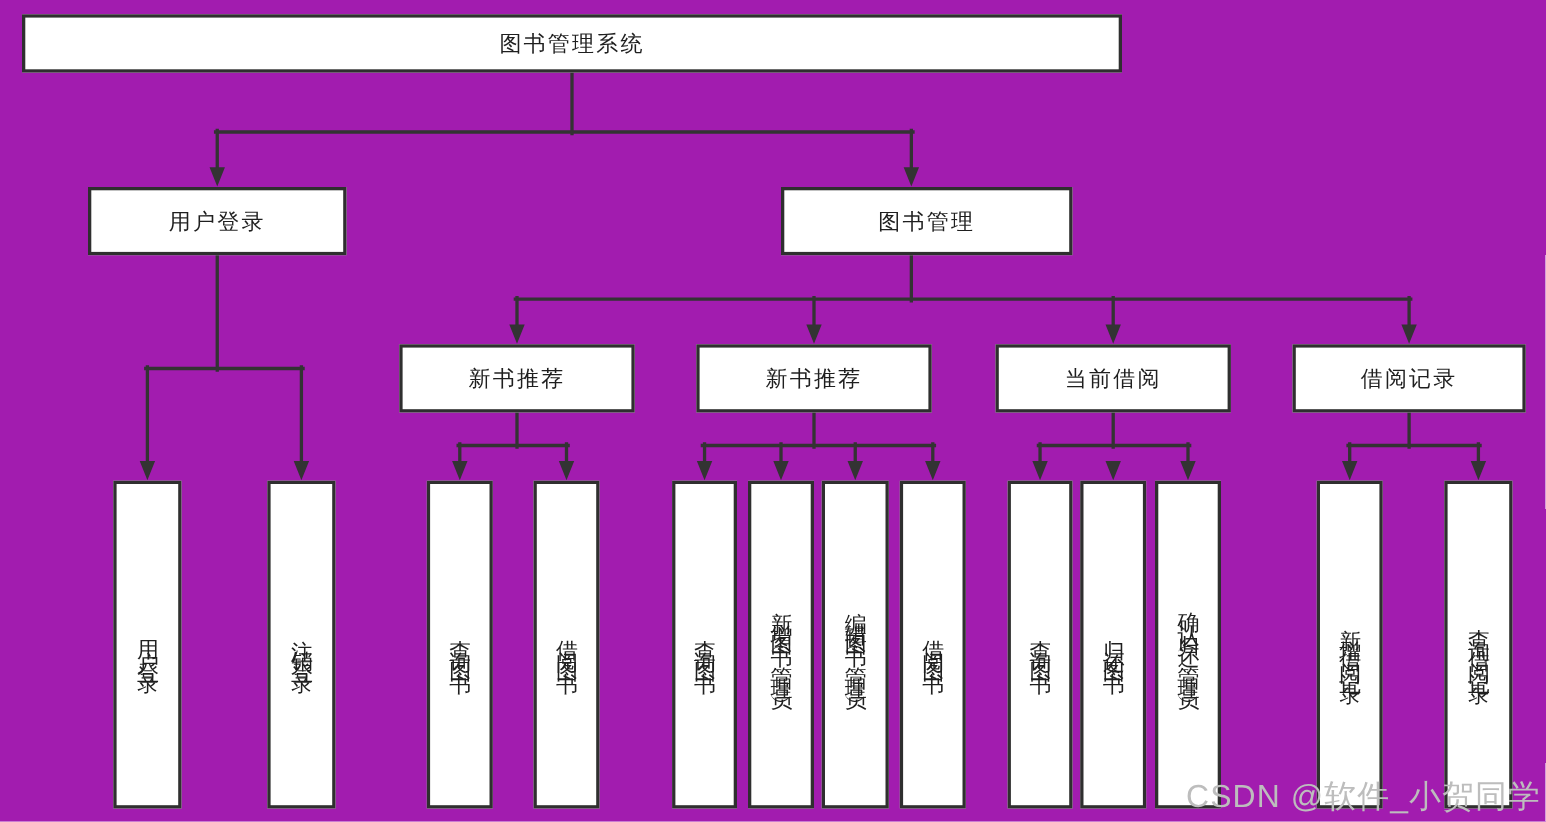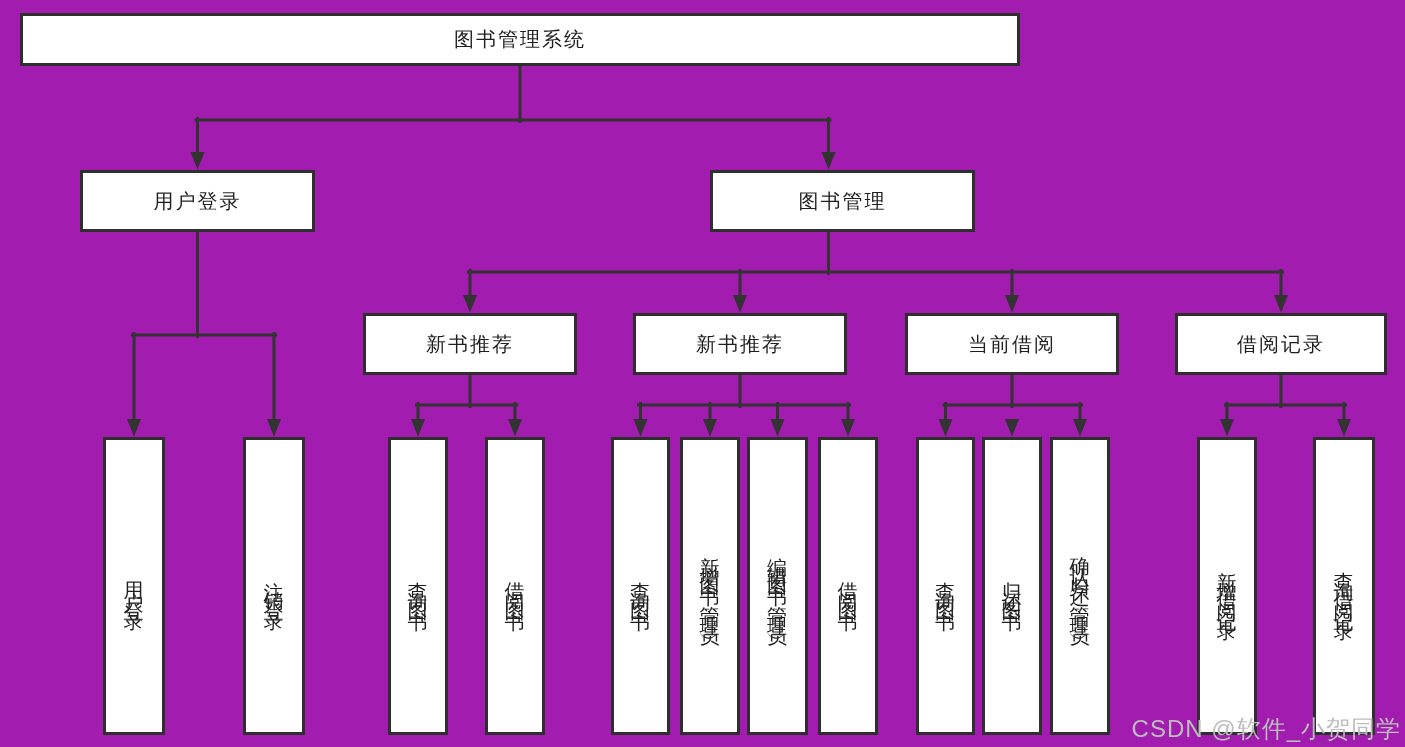--- a/index.html
+++ b/index.html
@@ -16,21 +16,21 @@
     display:flex;align-items:center;justify-content:center;
     color:var(--text,#1f1f1f);font-size:20px;letter-spacing:2px;
   }
   .leaf{top:437px;height:298px;}
   .vtext{
     writing-mode:vertical-rl;text-orientation:mixed;
     letter-spacing:10px;line-height:1;font-size:20px;color:var(--text,#1f1f1f);
   }
   .watermark{
     position:absolute;right:4px;bottom:2px;z-index:5;
-    font-size:24px;letter-spacing:1px;color:var(--watermark,#bdbdbd);
+    font-size:29px;letter-spacing:1px;color:var(--watermark,#bdbdbd);
   }
 </style>
 </head>
 <body>
 
 <div class="canvas">
 
   <svg class="connectors" viewBox="0 0 1405 747">
     <path class="lines" d="
       M520 64 L520 121.5

